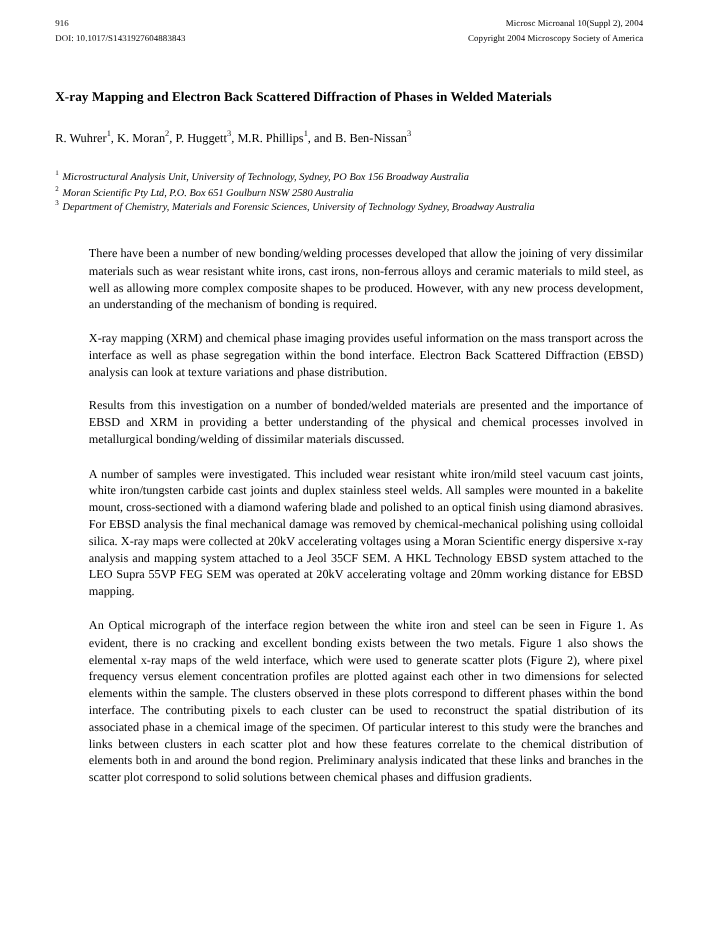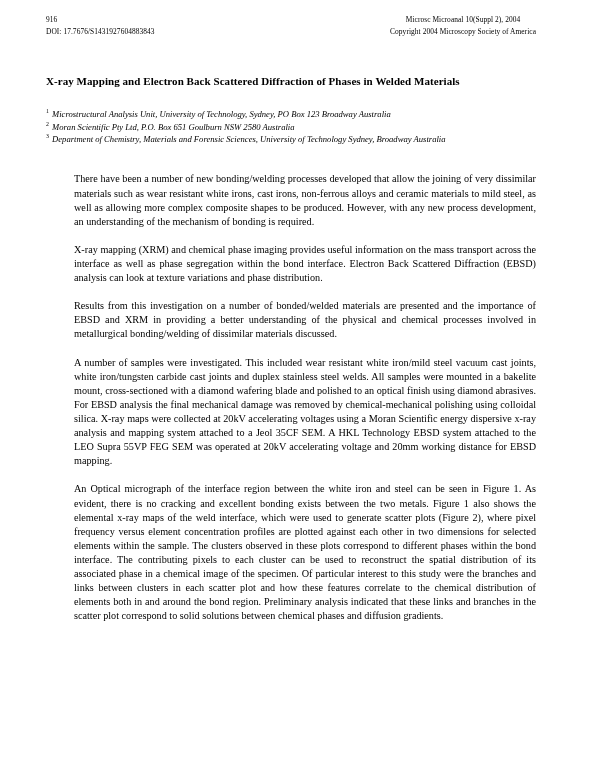--- a/index.html
+++ b/index.html
@@ -31,21 +31,21 @@
     align-items: flex-start;
     font-size: 7.4px;
     line-height: 11.6px;
     letter-spacing: 0.01em;
   }
   .header-left {
     text-align: left;
     white-space: nowrap;
   }
   .header-right {
-    text-align: center;
+    text-align: right;
     white-space: nowrap;
   }
   .header .pageno {
     display: block;
   }
   .header .doi {
     display: block;
   }
 
   
@@ -106,35 +106,36 @@
   }
 </style>
 </head>
 <body>
 
 <div class="page">
 
   <div class="header">
     <div class="header-left">
       <span class="pageno">916</span>
-      <span class="doi">DOI: 17.7676/S1431927604883843</span>
+      <span class="doi">DOI: 10.1017/S1431927604883843</span>
     </div>
     <div class="header-right">
       <span class="citation">Microsc Microanal 10(Suppl 2), 2004</span><br>
       <span class="copyright">Copyright 2004 Microscopy Society of America</span>
     </div>
   </div>
 
   <div class="title-block">
     <h1 class="doc-title">X-ray Mapping and Electron Back Scattered Diffraction of Phases in Welded Materials</h1>
   </div>
 
+  <div class="authors"><span>R. Wuhrer</span><sup>1</sup><span>, </span><span>K. Moran</span><sup>2</sup><span>, </span><span>P. Huggett</span><sup>3</sup><span>, </span><span>M.R. Phillips</span><sup>1</sup><span>, and </span><span>B. Ben-Nissan</span><sup>3</sup></div>
 
   <div class="affiliations">
-      <span class="affiliation"><sup>1</sup><span> Microstructural Analysis Unit, University of Technology, Sydney, PO Box 123 Broadway Australia</span></span>
+      <span class="affiliation"><sup>1</sup><span> Microstructural Analysis Unit, University of Technology, Sydney, PO Box 156 Broadway Australia</span></span>
       <span class="affiliation"><sup>2</sup><span> Moran Scientific Pty Ltd, P.O. Box 651 Goulburn NSW 2580 Australia</span></span>
       <span class="affiliation"><sup>3</sup><span> Department of Chemistry, Materials and Forensic Sciences, University of Technology Sydney, Broadway Australia</span></span>
     </div>
 
   <div class="body-text">
       <p class="para">There have been a number of new bonding/welding processes developed that allow the joining of very dissimilar materials such as wear resistant white irons, cast irons, non-ferrous alloys and ceramic materials to mild steel, as well as allowing more complex composite shapes to be produced. However, with any new process development, an understanding of the mechanism of bonding is required.</p>
       <p class="para">X-ray mapping (XRM) and chemical phase imaging provides useful information on the mass transport across the interface as well as phase segregation within the bond interface. Electron Back Scattered Diffraction (EBSD) analysis can look at texture variations and phase distribution.</p>
       <p class="para">Results from this investigation on a number of bonded/welded materials are presented and the importance of EBSD and XRM in providing a better understanding of the physical and chemical processes involved in metallurgical bonding/welding of dissimilar materials discussed.</p>
       <p class="para">A number of samples were investigated. This included wear resistant white iron/mild steel vacuum cast joints, white iron/tungsten carbide cast joints and duplex stainless steel welds. All samples were mounted in a bakelite mount, cross-sectioned with a diamond wafering blade and polished to an optical finish using diamond abrasives. For EBSD analysis the final mechanical damage was removed by chemical-mechanical polishing using colloidal silica. X-ray maps were collected at 20kV accelerating voltages using a Moran Scientific energy dispersive x-ray analysis and mapping system attached to a Jeol 35CF SEM. A HKL Technology EBSD system attached to the LEO Supra 55VP FEG SEM was operated at 20kV accelerating voltage and 20mm working distance for EBSD mapping.</p>
       <p class="para">An Optical micrograph of the interface region between the white iron and steel can be seen in Figure 1. As evident, there is no cracking and excellent bonding exists between the two metals. Figure 1 also shows the elemental x-ray maps of the weld interface, which were used to generate scatter plots (Figure 2), where pixel frequency versus element concentration profiles are plotted against each other in two dimensions for selected elements within the sample. The clusters observed in these plots correspond to different phases within the bond interface. The contributing pixels to each cluster can be used to reconstruct the spatial distribution of its associated phase in a chemical image of the specimen. Of particular interest to this study were the branches and links between clusters in each scatter plot and how these features correlate to the chemical distribution of elements both in and around the bond region. Preliminary analysis indicated that these links and branches in the scatter plot correspond to solid solutions between chemical phases and diffusion gradients.</p>

